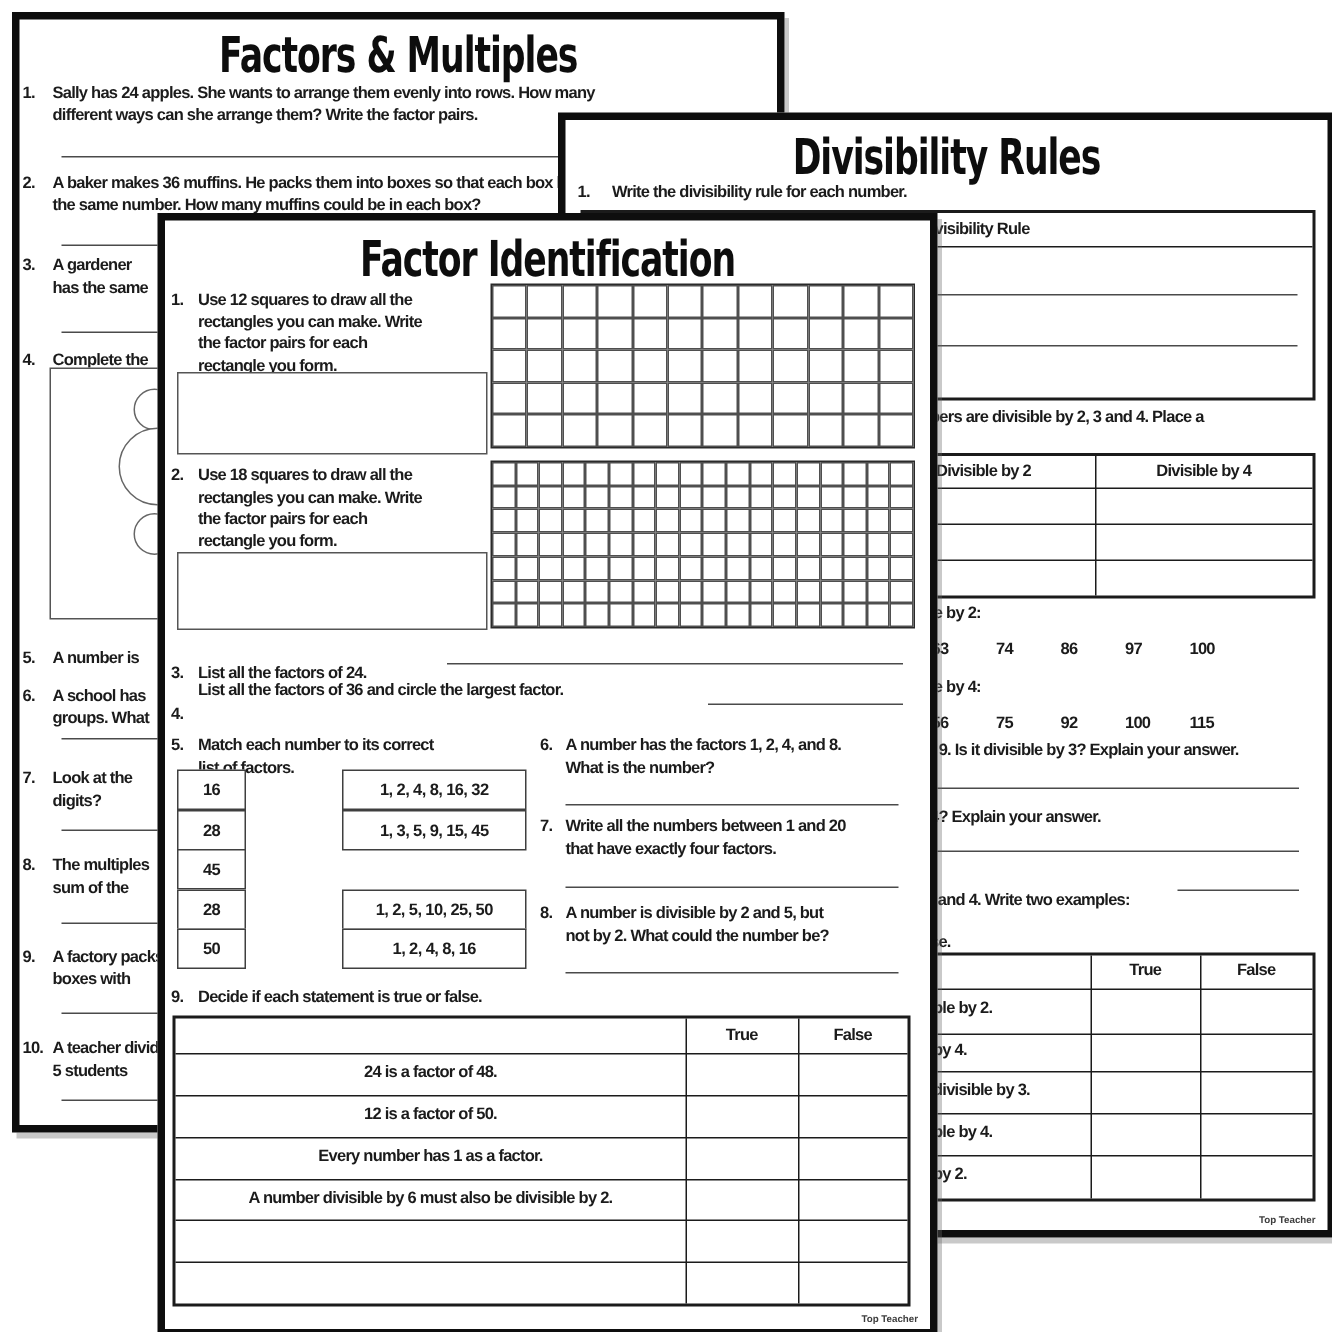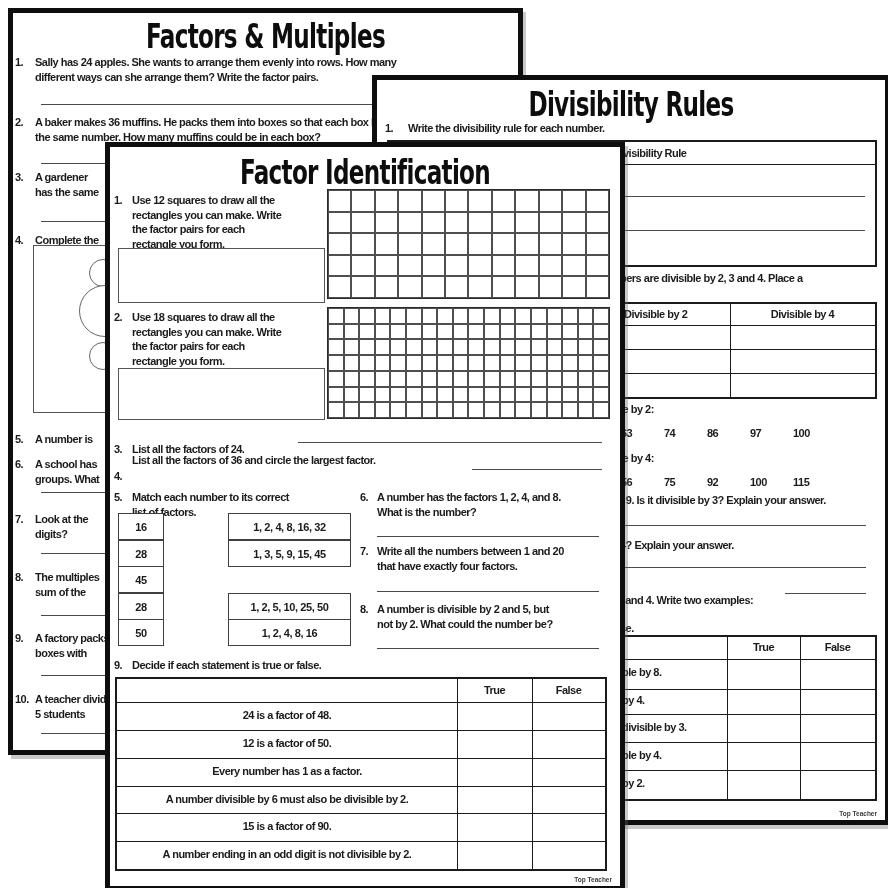--- a/index.html
+++ b/index.html
@@ -138,21 +138,21 @@
     <div class="tbl" style="left:13px;top:555px;width:483px;height:162px">
       <div class="hl" style="top:22px"></div>
       <div class="hl" style="top:52px"></div>
       <div class="hl" style="top:77px"></div>
       <div class="hl" style="top:105px"></div>
       <div class="hl" style="top:133px"></div>
       <div class="vl" style="left:335px"></div>
       <div class="vl" style="left:408px"></div>
       <div class="t tc" style="left:335px;top:3px;width:73px">True</div>
       <div class="t tc" style="left:408px;top:3px;width:75px">False</div>
-      <div class="t" style="left:230px;top:28px">ble by 8.</div>
+      <div class="t" style="left:230px;top:28px">ble by 2.</div>
       <div class="t" style="left:230px;top:56px">by 4.</div>
       <div class="t" style="left:230px;top:83px">divisible by 3.</div>
       <div class="t" style="left:230px;top:111px">ble by 4.</div>
       <div class="t" style="left:230px;top:139px">by 2.</div>
     </div>
 
     <div class="foot">Top Teacher</div>
   </div>
 
   <div class="sheet" style="left:105px;top:142px;width:510px;height:739px;z-index:3">
@@ -411,20 +411,18 @@
       <div class="hl" style="top:134px"></div>
       <div class="hl" style="top:162px"></div>
       <div class="vl" style="left:340px"></div>
       <div class="vl" style="left:415px"></div>
       <div class="t tc" style="left:340px;top:4px;width:75px">True</div>
       <div class="t tc" style="left:415px;top:4px;width:73px">False</div>
       <div class="t tc" style="left:0;top:29px;width:340px">24 is a factor of 48.</div>
       <div class="t tc" style="left:0;top:57px;width:340px">12 is a factor of 50.</div>
       <div class="t tc" style="left:0;top:85px;width:340px">Every number has 1 as a factor.</div>
       <div class="t tc" style="left:0;top:113px;width:340px">A number divisible by 6 must also be divisible by 2.</div>
-      <div class="t tc" style="left:0;top:140px;width:340px">15 is a factor of 90.</div>
-      <div class="t tc" style="left:0;top:168px;width:340px">A number ending in an odd digit is not divisible by 2.</div>
     </div>
 
     <div class="foot">Top Teacher</div>
   </div>
 
 </div>
 
 </body></html>

